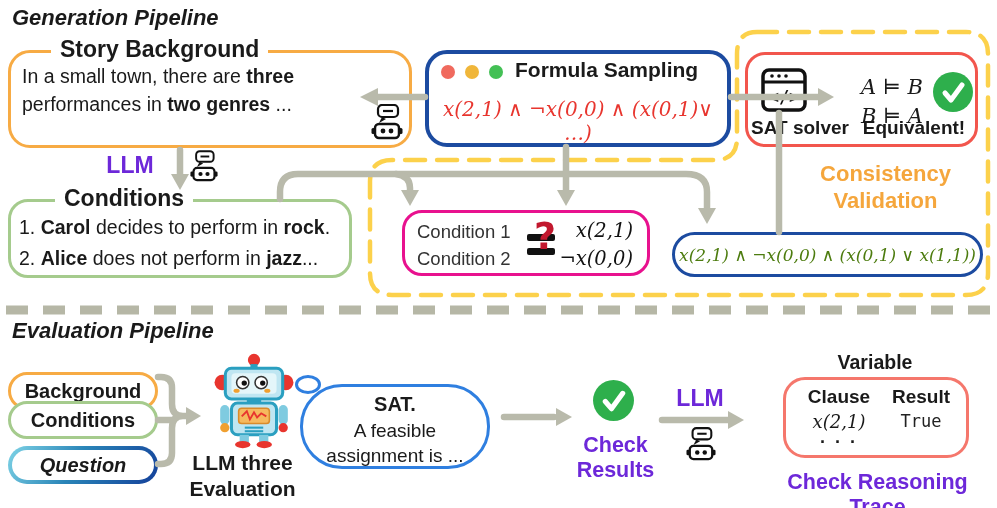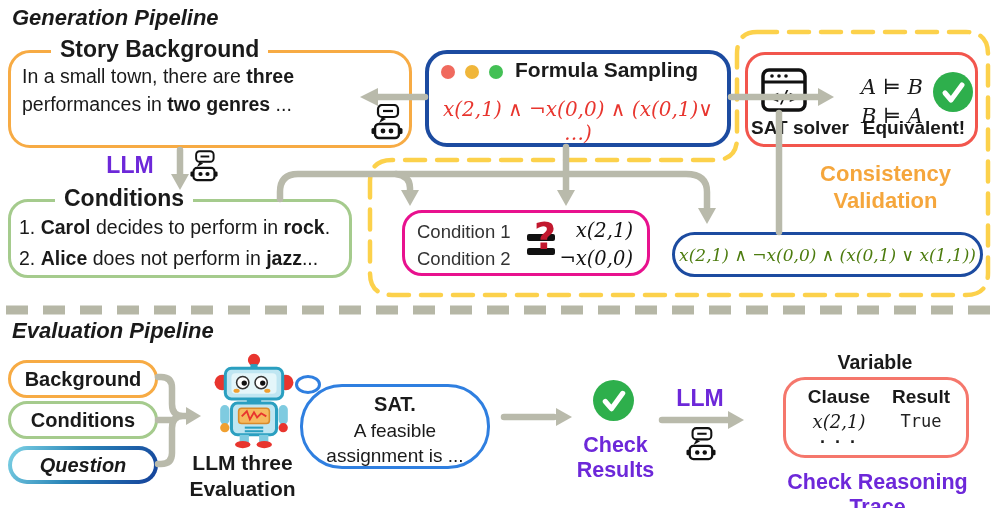--- a/index.html
+++ b/index.html
@@ -166,21 +166,21 @@
     </div>
     <svg class="abs" style="left:184px;top:16px;" width="42" height="42" viewBox="-21 -21 42 42">
       <circle r="20" fill="#2eaf4c"></circle>
       <path d="M -8 1 L -2 8 L 9 -7" stroke="#fff" stroke-width="5" fill="none" stroke-linecap="round" stroke-linejoin="round"></path>
     </svg>
     <div class="abs" style="left:102px;top:62px;width:128px;text-align:center;font-size:19px;font-weight:700;">Equivalent!</div>
   </div>
 
   <div class="abs sec-title" style="left:12px;top:318px;">Evaluation Pipeline</div>
 
-  <div class="pill" style="top:360px;border:3.5px solid #f7ab44;">Background</div>
+  <div class="pill" style="top:372px;border:3.5px solid #f7ab44;">Background</div>
   <div class="pill" style="top:401px;border:3.5px solid #a5cb8d;">Conditions</div>
   <div class="pill-grad" style="top:446px;">
     <div class="pill-grad-inner">Question</div>
   </div>
 
   <svg class="abs" style="left:213px;top:353px;" width="82" height="96" viewBox="0 0 80 92">
     <circle cx="40" cy="6" r="6" fill="#e8352e"></circle>
     <rect x="36.5" y="10" width="7" height="5" fill="#2a9fc0"></rect>
     <circle cx="9" cy="28" r="7.5" fill="#e8352e"></circle>
     <circle cx="71" cy="28" r="7.5" fill="#e8352e"></circle>

